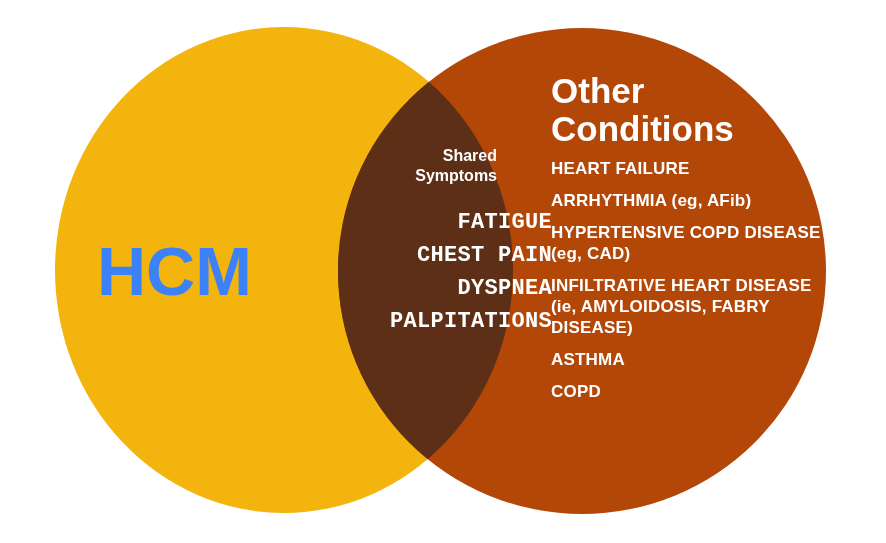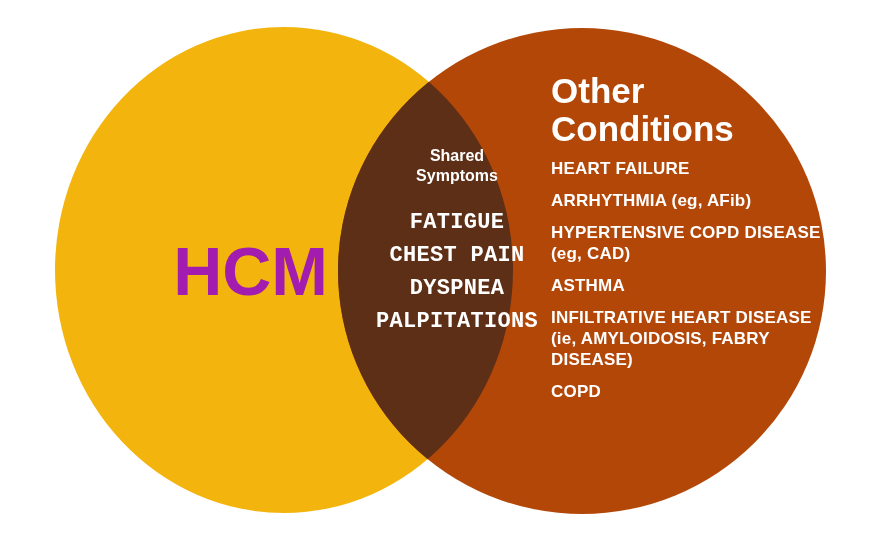--- a/index.html
+++ b/index.html
@@ -17,37 +17,37 @@
     font-weight: bold;
   }
   .venn-svg {
     position: absolute;
     left: 0;
     top: 0;
   }
   
   .hcm-label {
     position: absolute;
-    left: 88px;
+    left: 97px;
     top: 229px;
     width: 240px;
-    text-align: right;
+    text-align: left;
     font-size: 68px;
     line-height: 84px;
     font-weight: bold;
-    color: #a21caf;
+    color: #3b82f6;
     letter-spacing: 0px;
   }
   
   .overlap-block {
     position: absolute;
-    left: 347px;
+    left: 332px;
     top: 146px;
     width: 220px;
-    text-align: center;
+    text-align: right;
     color: #ffffff;
   }
   .overlap-title {
     font-size: 16px;
     line-height: 20px;
     max-width: 110px;
     margin: 0 auto;
   }
   .symptom-list {
     margin-top: 20px;
@@ -116,19 +116,19 @@
       <div class="symptom-item">PALPITATIONS</div>
     </div>
   </div>
 
   <div class="other-block">
     <div class="other-title">Other Conditions</div>
     <div>
       <div class="condition-item">HEART FAILURE</div>
       <div class="condition-item">ARRHYTHMIA (eg, AFib)</div>
       <div class="condition-item">HYPERTENSIVE COPD DISEASE (eg, CAD)</div>
+      <div class="condition-item gap-large">INFILTRATIVE HEART DISEASE (ie, AMYLOIDOSIS, FABRY DISEASE)</div>
       <div class="condition-item gap-medium">ASTHMA</div>
-      <div class="condition-item gap-large">INFILTRATIVE HEART DISEASE (ie, AMYLOIDOSIS, FABRY DISEASE)</div>
       <div class="condition-item">COPD</div>
     </div>
   </div>
 
 </div>
 
 </body></html>

